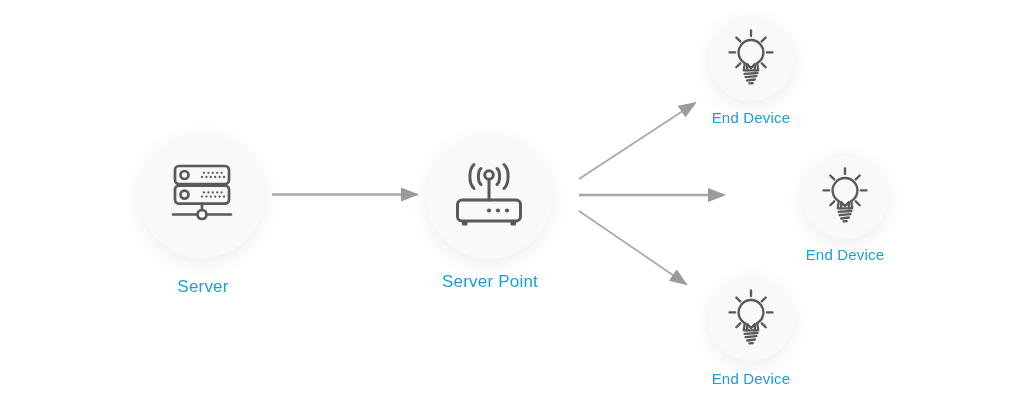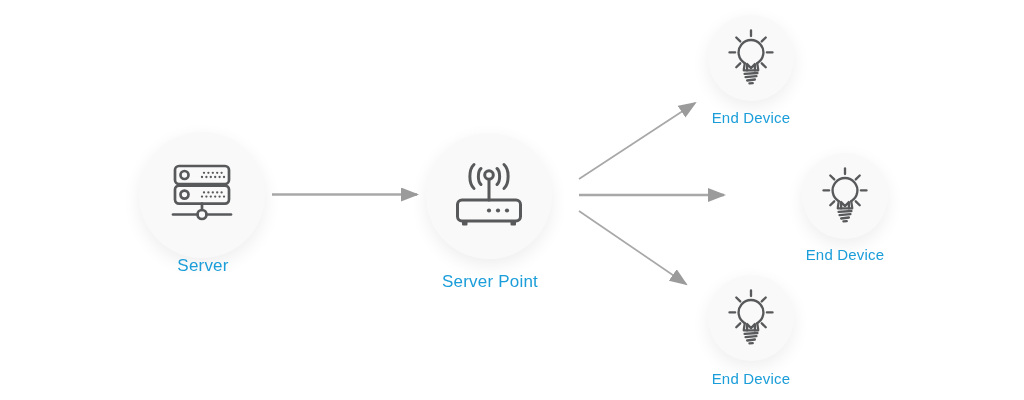--- a/index.html
+++ b/index.html
@@ -43,21 +43,21 @@
     position: absolute;
     transform: translateX(-50%);
     color: #1a9dd9;
     white-space: nowrap;
     letter-spacing: 0.2px;
     text-align: left;
   }
   .label-lg { font-size: 17px; }
   .label-sm { font-size: 15px; }
 
-  #server-label        { left: 203px; top: 256px; }
+  #server-label        { left: 203px; top: 277px; }
   #access-point-label  { left: 490px; top: 272px; }
   #end-device-top-label    { left: 751px; top: 109px; }
   #end-device-middle-label { left: 845px; top: 246px; }
   #end-device-bottom-label { left: 751px; top: 370px; }
 
   .icon-svg { display: block; }
 </style>
 </head>
 <body>
 

